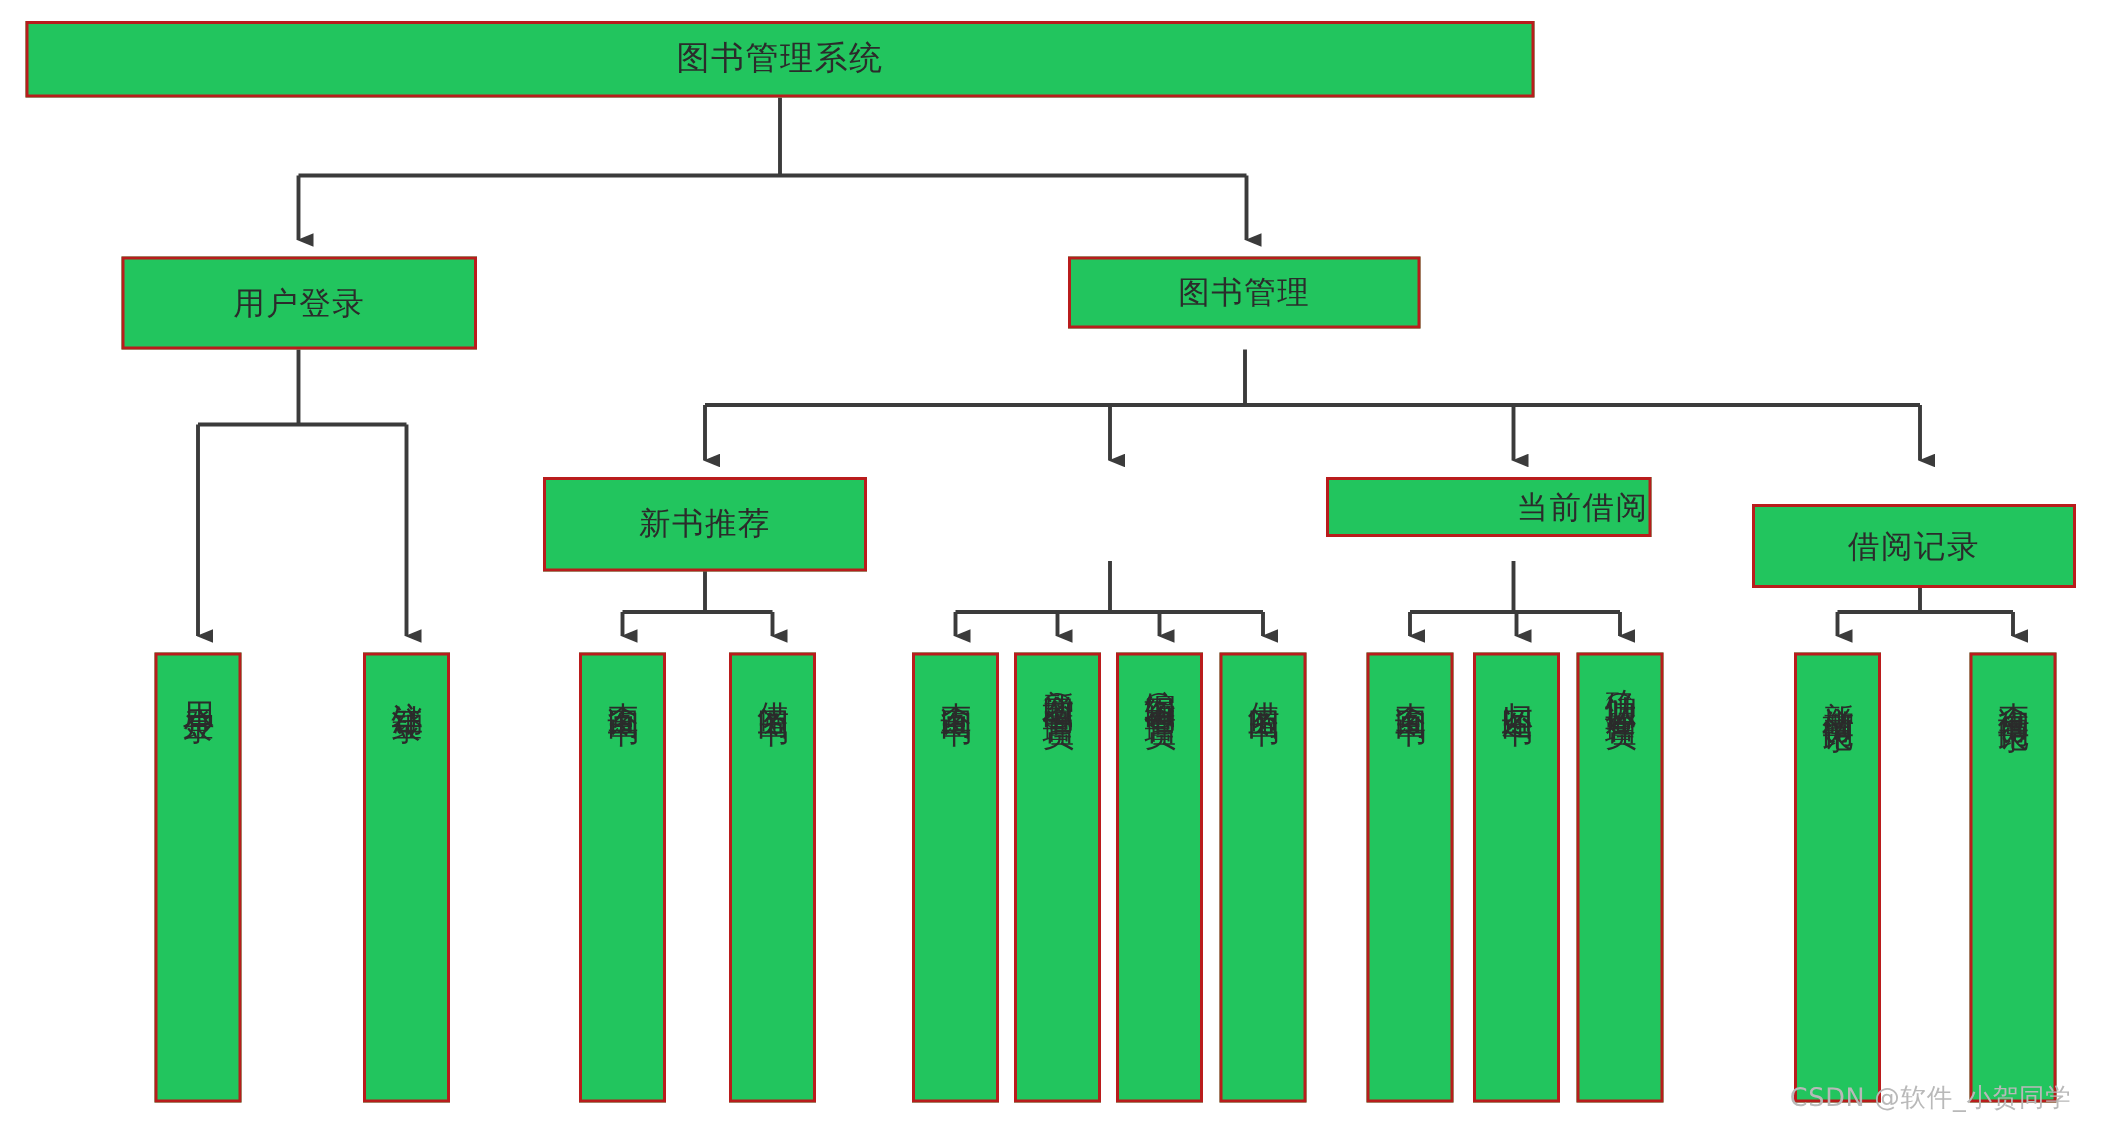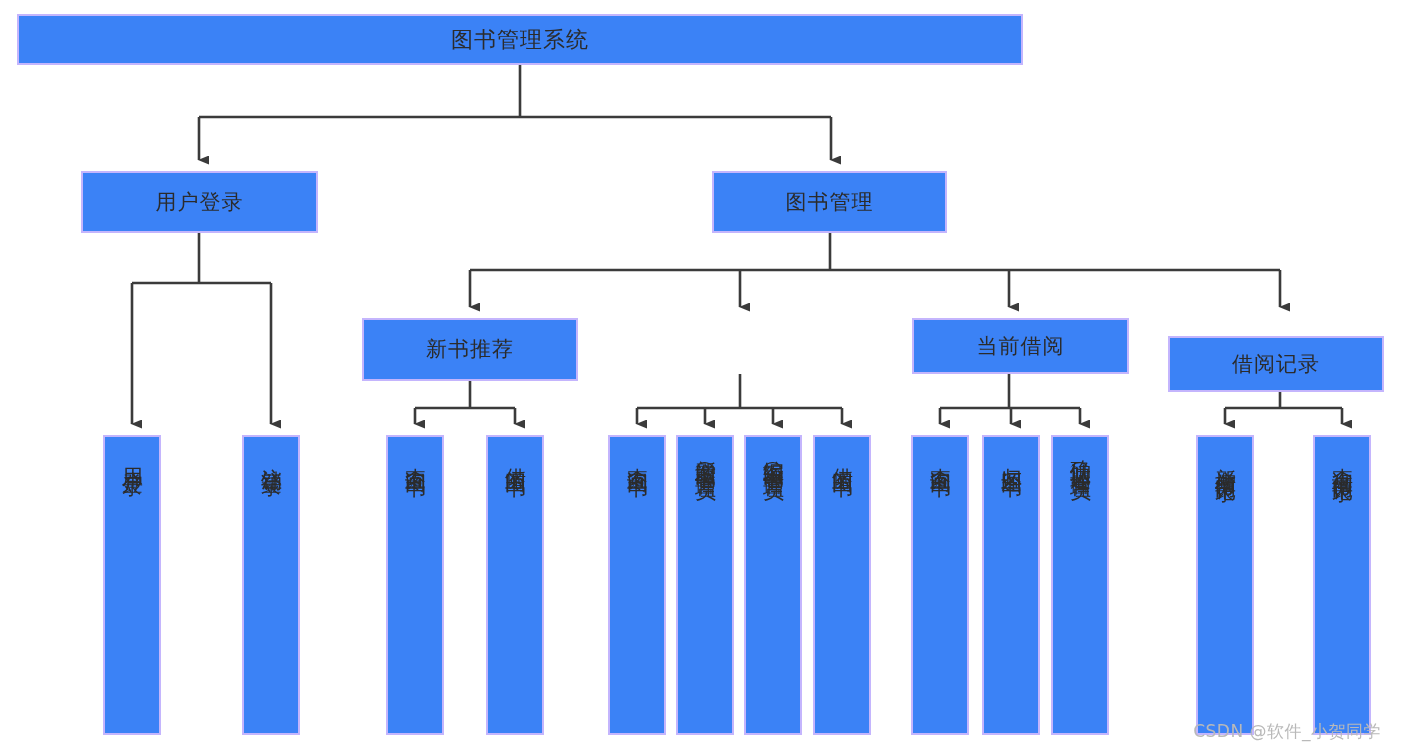--- a/index.html
+++ b/index.html
@@ -19,22 +19,22 @@
   #wires{
     position:absolute;
     left:0;top:0;
     width:1405px;height:747px;
     pointer-events:none;
   }
   
   .node{
     position:absolute;
     box-sizing:border-box;
-    background:#3b82f6;
-    border:2px solid #c4b5fd;
+    background:#22c55e;
+    border:2px solid #b91c1c;
     display:flex;
     align-items:center;
     justify-content:center;
     overflow:hidden;
   }
   .node .lbl{
     font-size:21px;
     line-height:1.15;
     letter-spacing:1px;
     color:#2b2b2b;
@@ -124,28 +124,28 @@
     </g>
   </svg>
 
   <div class="node root" style="left:17px;top:14px;width:1006px;height:51px;">
     <span class="lbl">图书管理系统</span>
   </div>
 
   <div class="node" style="left:81px;top:171px;width:237px;height:62px;">
     <span class="lbl">用户登录</span>
   </div>
-  <div class="node" style="left:712px;top:171px;width:235px;height:62px;">
+  <div class="node" style="left:712px;top:171px;width:235px;height:48px;">
     <span class="lbl">图书管理</span>
   </div>
 
   <div class="node" style="left:362px;top:318px;width:216px;height:63px;">
     <span class="lbl">新书推荐</span>
   </div>
-  <div class="node" style="left:912px;top:318px;width:217px;height:56px;">
+  <div class="node" style="left:884px;top:318px;width:217px;height:40px;justify-content:flex-end;">
     <span class="lbl">当前借阅</span>
   </div>
   <div class="node" style="left:1168px;top:318px;width:216px;height:56px;margin-top:18px;">
     <span class="lbl">借阅记录</span>
   </div>
 
   <div class="node leaf" style="left:103px;top:435px;width:58px;height:300px;">
     <span class="lbl">用户登录</span>
   </div>
   <div class="node leaf" style="left:242px;top:435px;width:58px;height:300px;">

